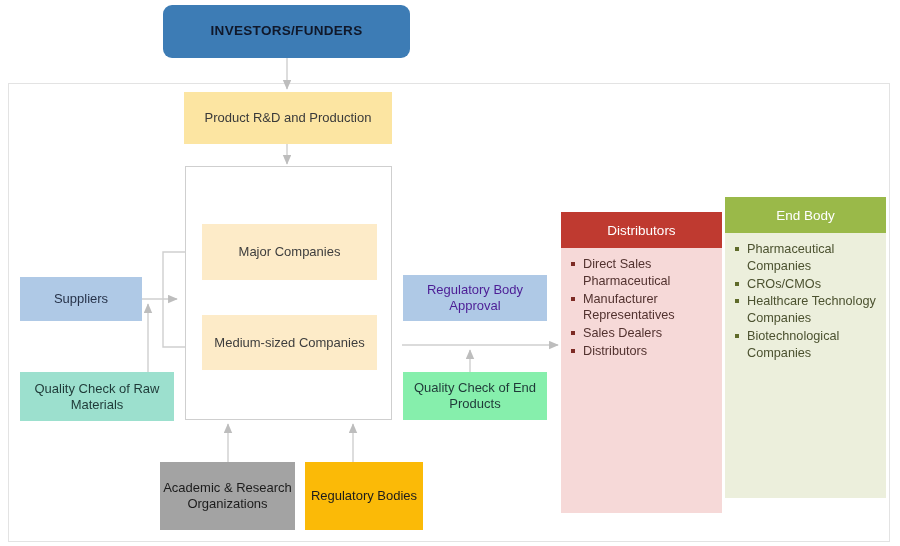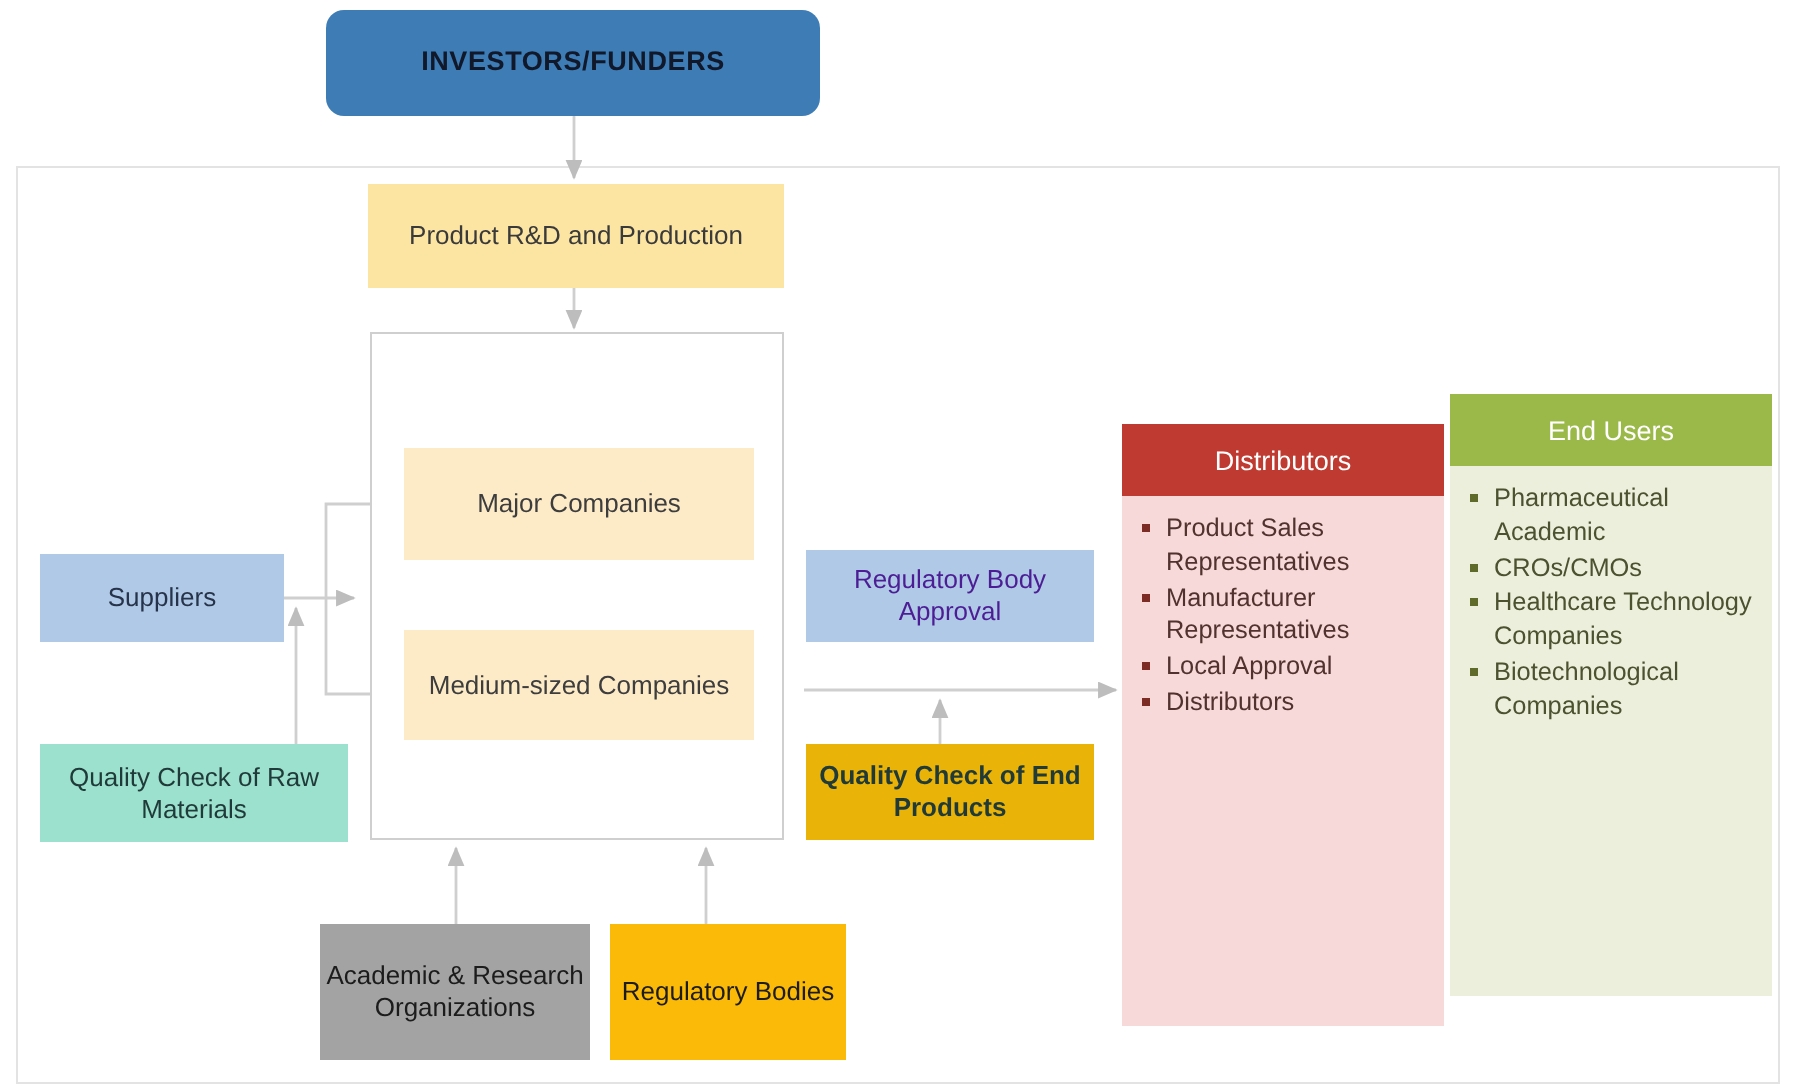--- a/index.html
+++ b/index.html
@@ -42,21 +42,21 @@
     display:flex;align-items:center;justify-content:center;
     color:#3a3a3a;font-size:13px;
   }
 
   
   #suppliers{left:20px;top:277px;width:122px;height:44px;background:#AFC9E6;color:#27334a;font-size:13px;}
   #regulatory-approval{left:403px;top:275px;width:144px;height:46px;background:#AFC9E6;color:#4c1d95;font-size:13px;}
 
   
   #qc-raw{left:20px;top:372px;width:154px;height:49px;background:#9CE0CE;color:#1f3a38;font-size:13px;}
-  #qc-end{left:403px;top:372px;width:144px;height:48px;background:#eab308;color:#1f3a38;font-size:13px;font-weight:bold;}
+  #qc-end{left:403px;top:372px;width:144px;height:48px;background:#86efac;color:#1f3a38;font-size:13px;}
 
   
   #academic{left:160px;top:462px;width:135px;height:68px;background:#a3a3a3;color:#1c1c1c;font-size:13px;}
   #reg-bodies{left:305px;top:462px;width:118px;height:68px;background:#FBBA07;color:#1c1c1c;font-size:13px;}
 
   
   .panel{position:absolute;box-sizing:border-box;}
   .panel-head{height:36px;display:flex;align-items:center;justify-content:center;color:#ffffff;font-size:13.5px;}
   .panel-body{box-sizing:border-box;padding:8px 6px 8px 10px;}
   #dist-panel{left:561px;top:197px;width:161px;height:301px;margin-top:15px;}
@@ -135,33 +135,33 @@
   <div class="box" id="qc-end">Quality Check of End Products</div>
 
   <div class="box" id="academic">Academic &amp; Research Organizations</div>
 
   <div class="box" id="reg-bodies">Regulatory Bodies</div>
 
   <div class="panel" id="dist-panel">
     <div class="panel-head">Distributors</div>
     <div class="panel-body">
       <ul class="bullets">
-        <li>Product Sales Representatives</li>
+        <li>Direct Sales Pharmaceutical</li>
         <li>Manufacturer Representatives</li>
-        <li>Local Approval</li>
+        <li>Sales Dealers</li>
         <li>Distributors</li>
       </ul>
     </div>
   </div>
 
   <div class="panel" id="end-panel">
-    <div class="panel-head">End Users</div>
+    <div class="panel-head">End Body</div>
     <div class="panel-body">
       <ul class="bullets">
-        <li>Pharmaceutical Academic</li>
+        <li>Pharmaceutical Companies</li>
         <li>CROs/CMOs</li>
         <li>Healthcare Technology Companies</li>
         <li>Biotechnological Companies</li>
       </ul>
     </div>
   </div>
 
 </div>
 
 </body></html>

